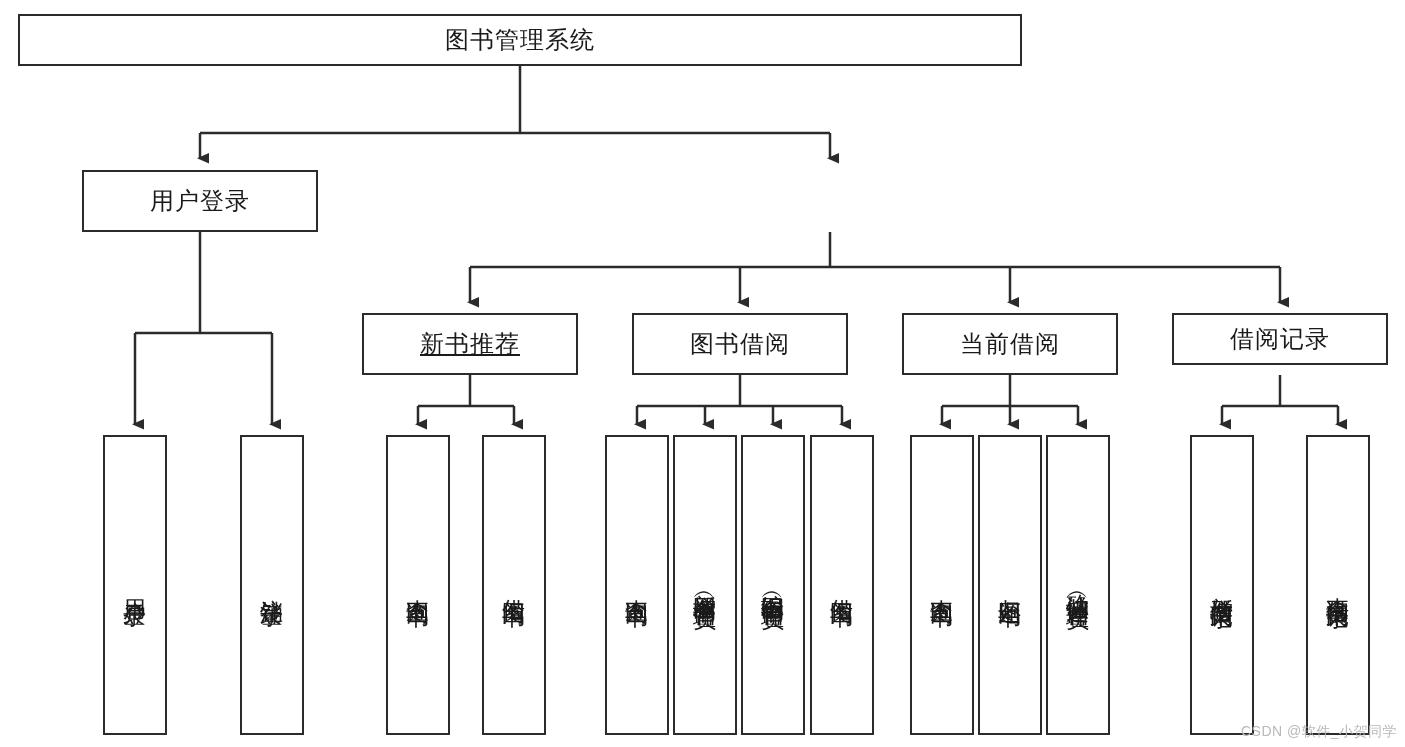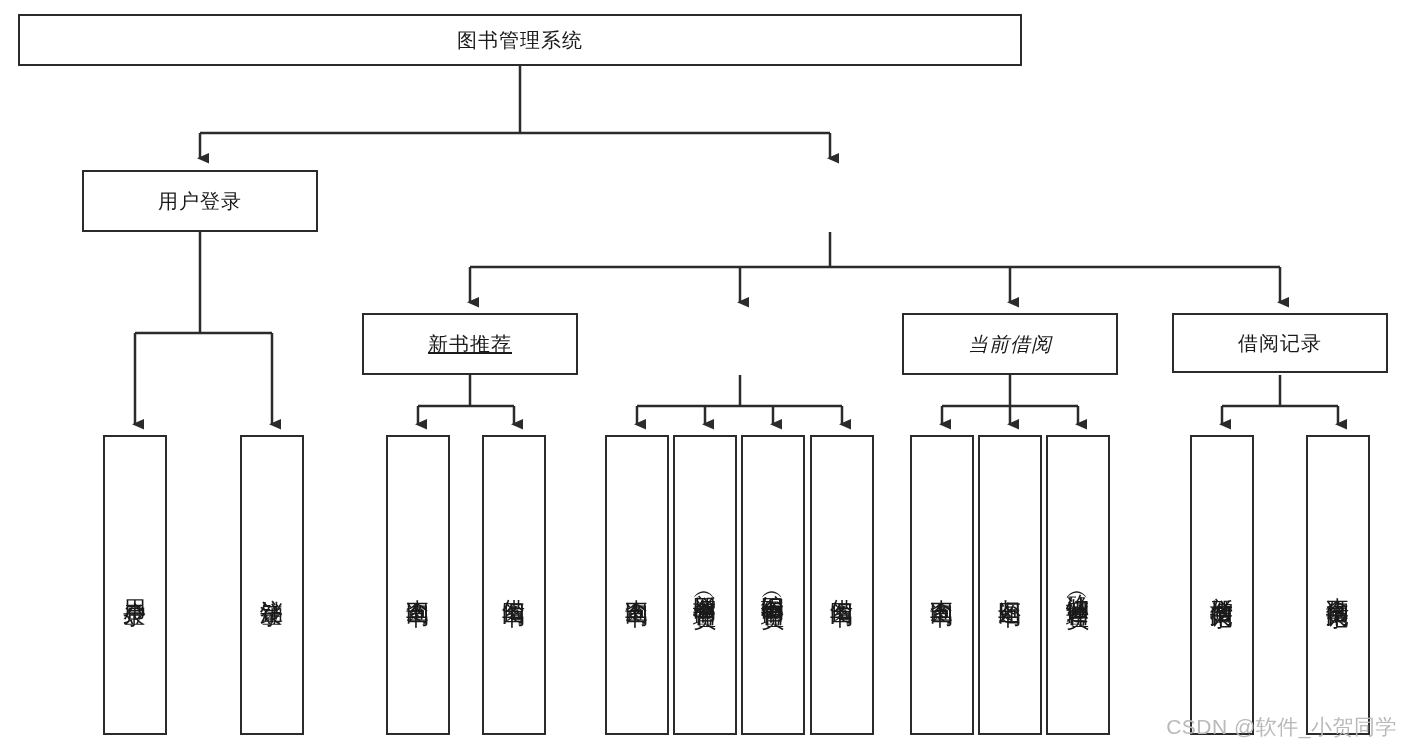--- a/index.html
+++ b/index.html
@@ -21,21 +21,21 @@
     position: absolute;
     box-sizing: border-box;
     border: 2px solid #2b2b2b;
     background: #ffffff;
     display: flex;
     align-items: center;
     justify-content: center;
     color: #1a1a1a;
   }
   .node.horiz {
-    font-size: 20px;
+    font-size: 24px;
     letter-spacing: 1px;
   }
   .node.vert {
     writing-mode: vertical-rl;
     text-orientation: upright;
     font-size: 23px;
     line-height: 1.22;
     letter-spacing: 2px;
     padding: 6px 0;
     white-space: nowrap;
@@ -49,21 +49,21 @@
     left: 0;
     top: 0;
     width: 1405px;
     height: 747px;
     pointer-events: none;
   }
   .watermark {
     position: absolute;
     right: 8px;
     bottom: 6px;
-    font-size: 21px;
+    font-size: 14px;
     color: #b9b9b9;
     letter-spacing: 0.5px;
     white-space: nowrap;
   }
 </style>
 </head>
 <body>
 
 <div id="canvas">
 
@@ -121,24 +121,27 @@
     <span>图书管理系统</span>
   </div>
 
   <div class="node horiz" style="left:82px; top:170px; width:236px; height:62px;">
     <span>用户登录</span>
   </div>
 
   <div class="node horiz" style="left:362px; top:313px; width:216px; height:62px;text-decoration:underline;">
     <span>新书推荐</span>
   </div>
-  <div class="node horiz" style="left:902px; top:313px; width:216px; height:62px;font-style:italic;">
+  <div class="node horiz" style="left:632px; top:313px; width:216px; height:62px;">
+    <span>图书借阅</span>
+  </div>
+  <div class="node horiz" style="left:902px; top:313px; width:216px; height:62px;">
     <span>当前借阅</span>
   </div>
-  <div class="node horiz" style="left:1172px; top:313px; width:216px; height:60px;">
+  <div class="node horiz" style="left:1172px; top:313px; width:216px; height:52px;">
     <span>借阅记录</span>
   </div>
 
   <div class="node vert" style="left:103px; top:435px; width:64px; height:300px;">
     <span class="vtext">用户登录</span>
   </div>
   <div class="node vert" style="left:240px; top:435px; width:64px; height:300px;">
     <span class="vtext">注销登录</span>
   </div>
 

